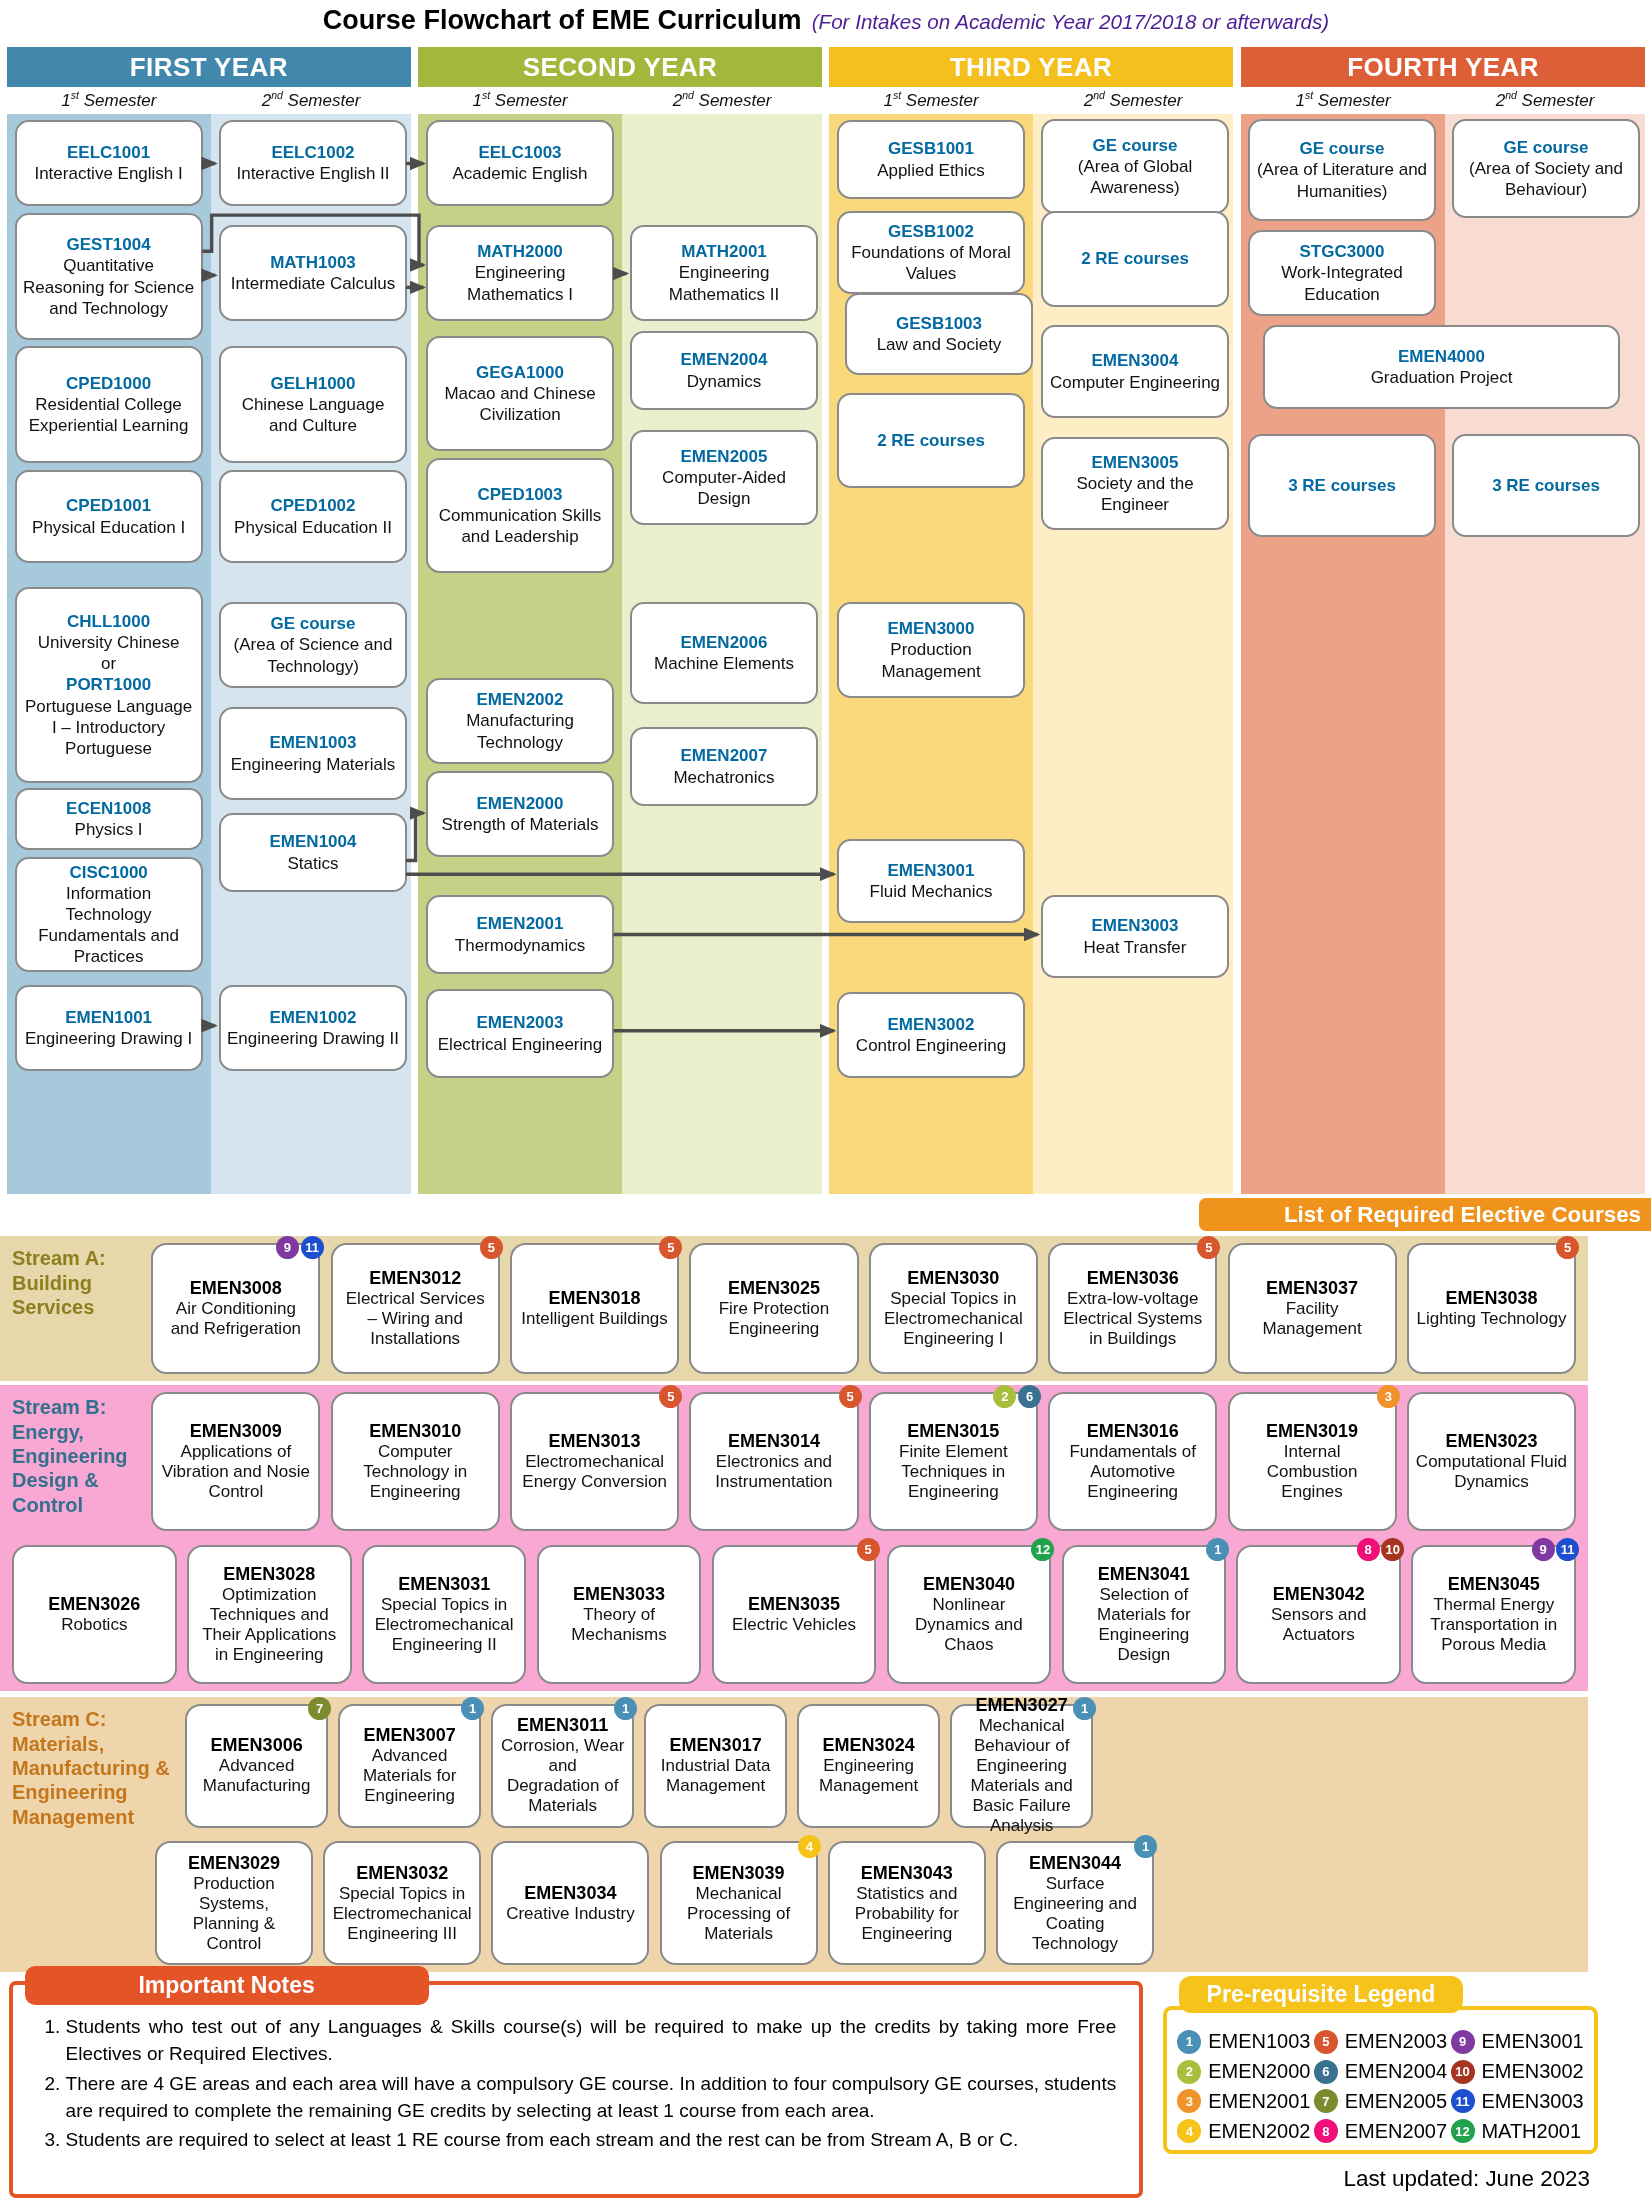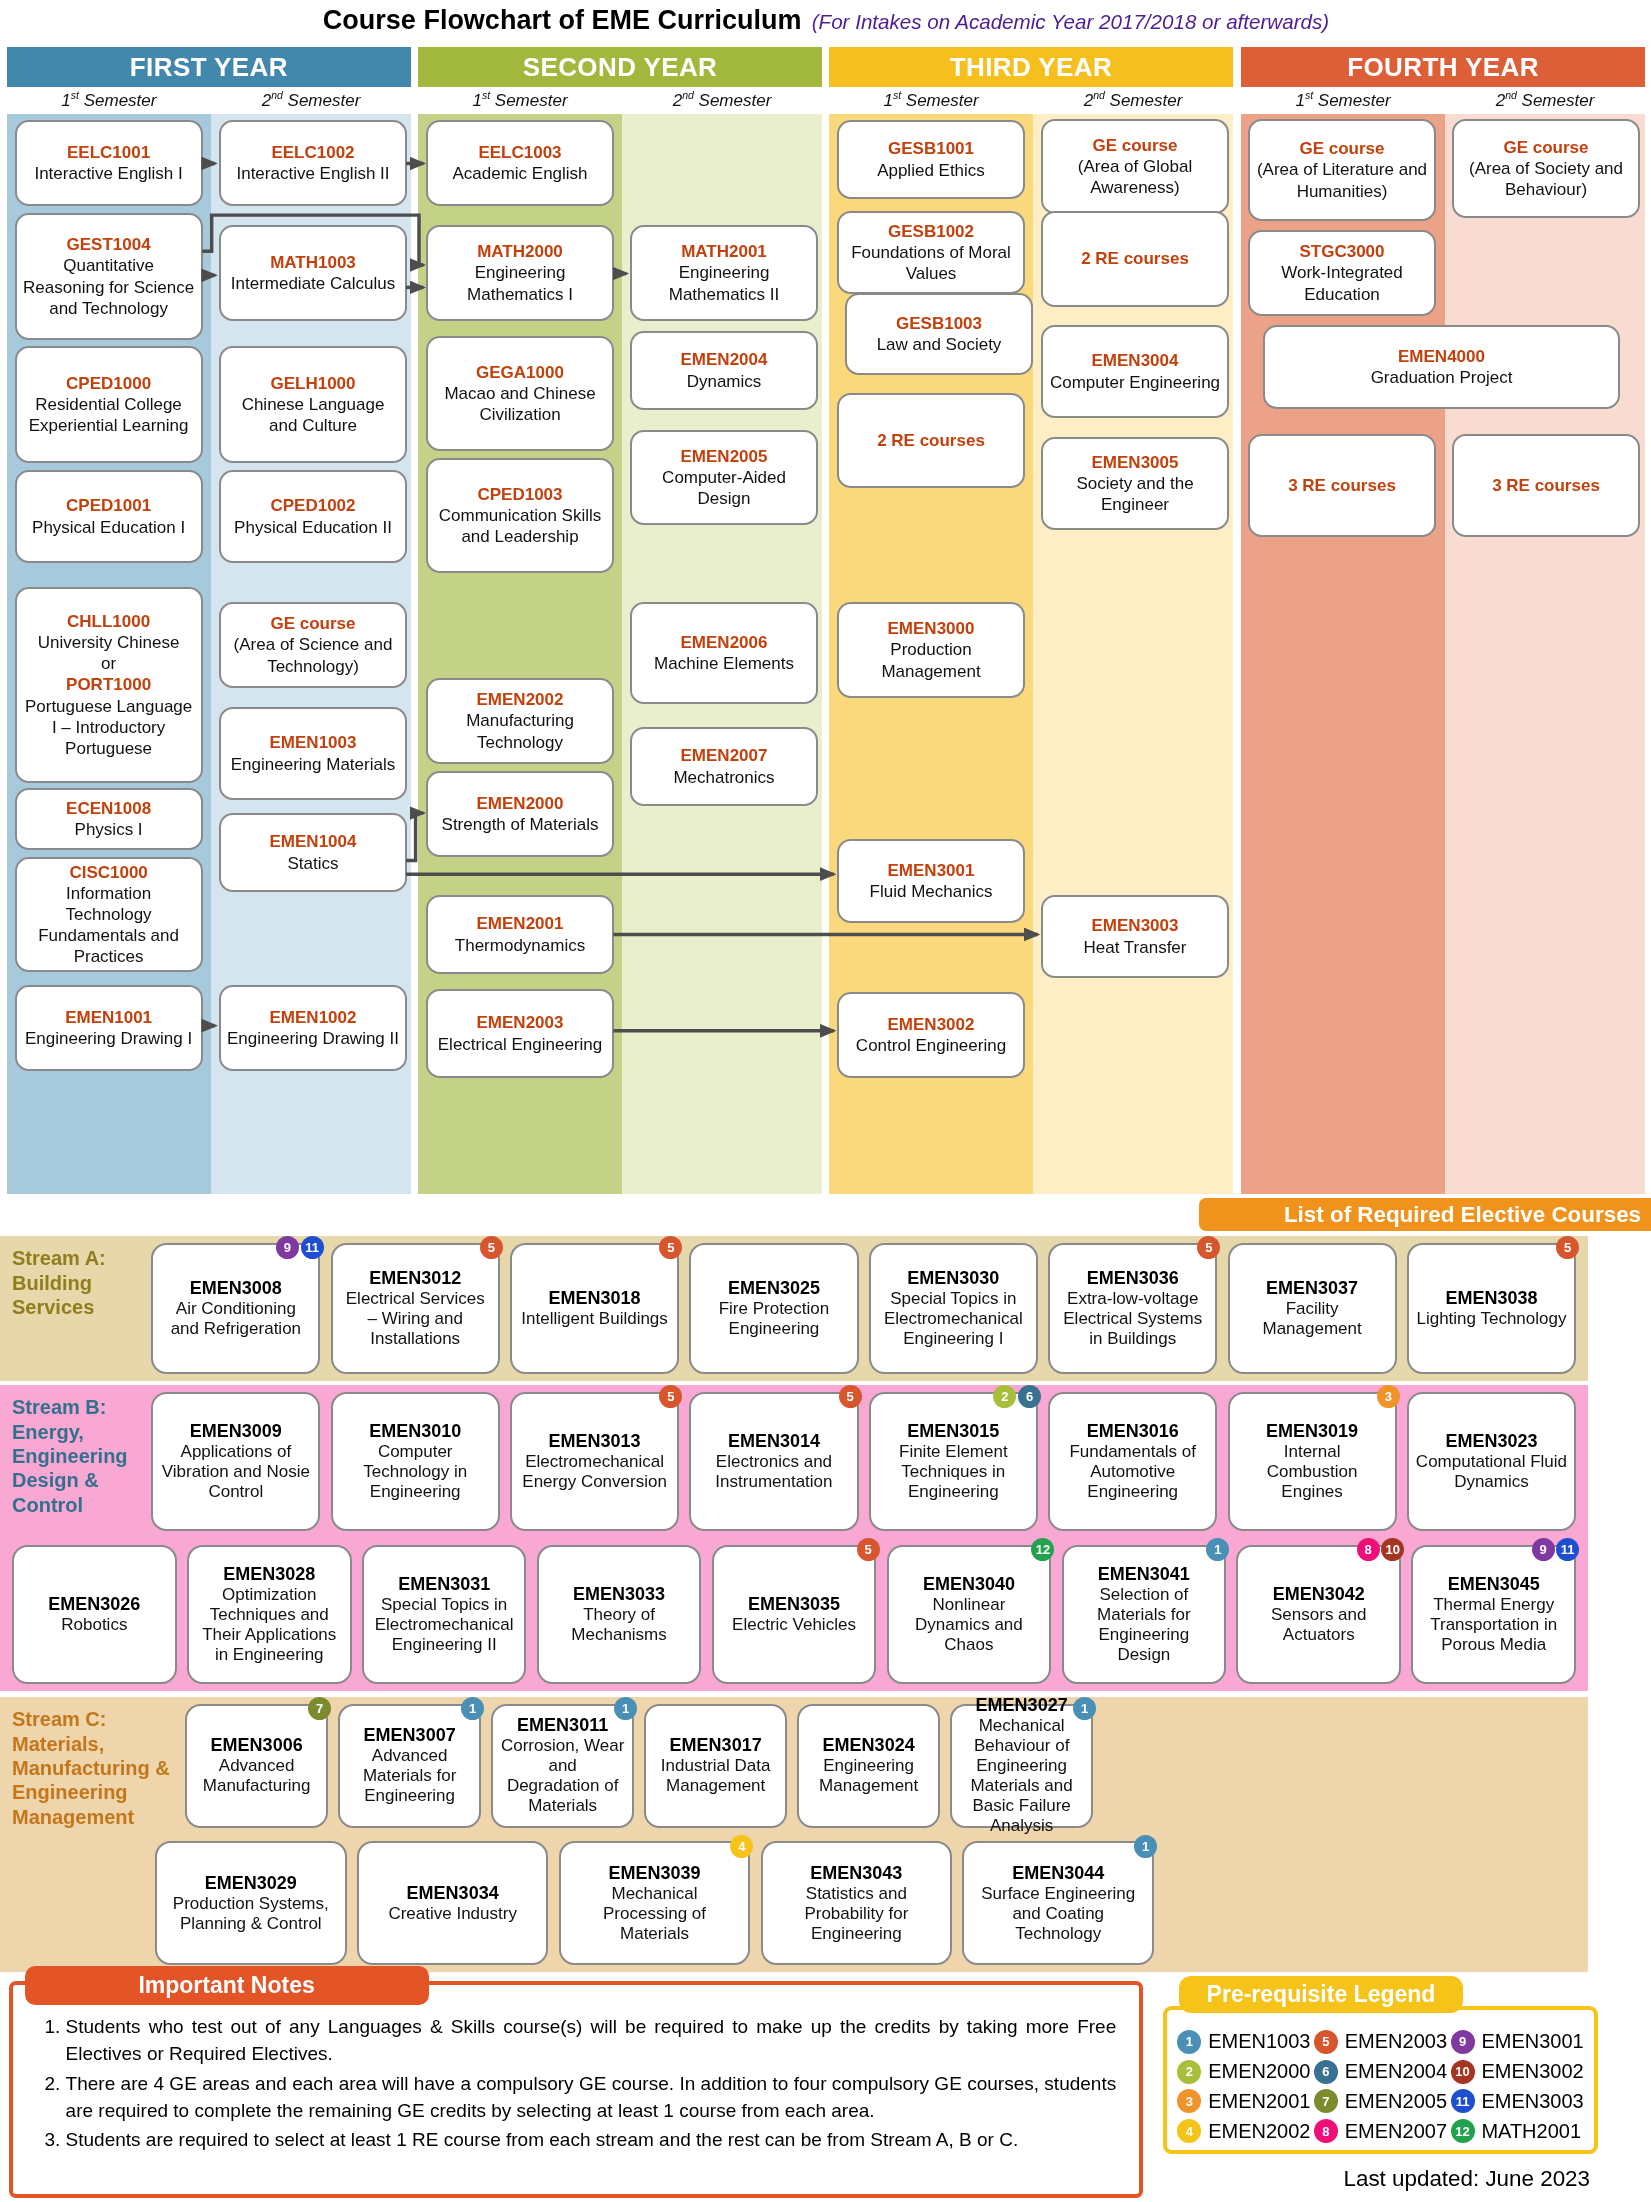--- a/index.html
+++ b/index.html
@@ -5,21 +5,21 @@
   html,body{margin:0;padding:0;background:#fff;}
   .canvas{position:relative;width:1652px;height:2203px;background:#fff;font-family:"Liberation Sans",sans-serif;overflow:hidden;}
   .title{position:absolute;top:5.2px;left:0;width:100%;text-align:center;white-space:nowrap;}
   .t-main{font-size:27px;font-weight:bold;color:#000;}
   .t-sub{font-size:20.6px;font-style:italic;color:#4c1d95;margin-left:10.3px;}
   .yband{position:absolute;top:47px;width:404px;height:40px;color:#fff;font-weight:bold;font-size:26px;text-align:center;line-height:40px;letter-spacing:0.4px;}
   .semlabel{position:absolute;top:89px;height:24px;font-style:italic;font-size:17px;text-align:center;color:#111;}
   .semlabel sup{font-size:.62em;}
   .colbg{position:absolute;top:114px;height:1080px;}
   .cbox{position:absolute;width:188px;background:#fff;border:2.6px solid #8a8a8a;border-radius:13.8px;display:flex;flex-direction:column;align-items:center;justify-content:center;text-align:center;font-size:17px;line-height:1.24;padding:3.4px 5.2px;box-sizing:border-box;color:#111;}
-  .cbox .b{font-weight:bold;color:#c2410c;}
+  .cbox .b{font-weight:bold;color:#0369a1;}
   #arrowwrap svg{position:absolute;top:0;left:0;pointer-events:none;}
   .banner{position:absolute;left:1199px;top:1198px;width:447px;height:33px;background:#f0931d;color:#fff;font-weight:bold;font-size:22.4px;text-align:center;line-height:33px;border-radius:6.9px;padding-left:40px;}
   .stream{position:absolute;left:0;width:1588px;display:flex;flex-direction:column;box-sizing:border-box;}
   #stream-a{top:1236px;height:145px;}
   #stream-b{top:1385px;height:306px;}
   #stream-c{top:1697px;height:275px;}
   .srow{flex:1;display:flex;gap:10.3px;padding:6.9px 12px;box-sizing:border-box;min-height:0;}
   .slabel{flex:0 0 129px;font-weight:bold;font-size:20px;line-height:1.22;padding-top:3.4px;}
   #stream-c .slabel{flex-basis:163px;}
   #stream-c .srow-0{padding-right:495px;}
@@ -493,20 +493,24 @@
               <span class="badge" style="background: rgb(74, 143, 181);">1</span>
             </div>
           </div>
         </div>
         <div class="srow srow-1">
           <div class="ebox">
             <div class="code">EMEN3029</div>
             <div class="name">Production Systems, Planning &amp; Control</div>
           </div>
           <div class="ebox">
+            <div class="code">EMEN3032</div>
+            <div class="name">Special Topics in Electromechanical Engineering III</div>
+          </div>
+          <div class="ebox">
             <div class="code">EMEN3034</div>
             <div class="name">Creative Industry</div>
           </div>
           <div class="ebox">
             <div class="code">EMEN3039</div>
             <div class="name">Mechanical Processing of Materials</div>
             <div class="badges">
               <span class="badge" style="background: rgb(246, 195, 24);">4</span>
             </div>
           </div>

